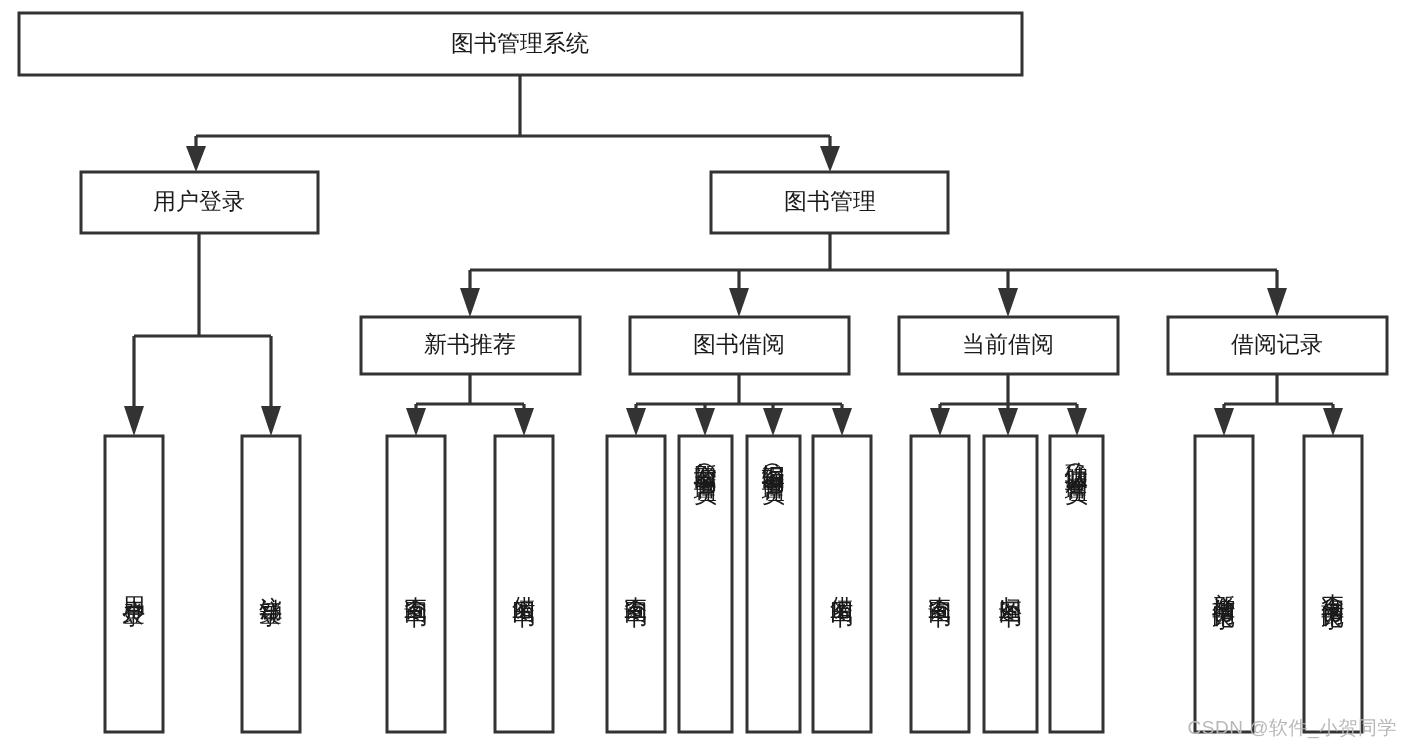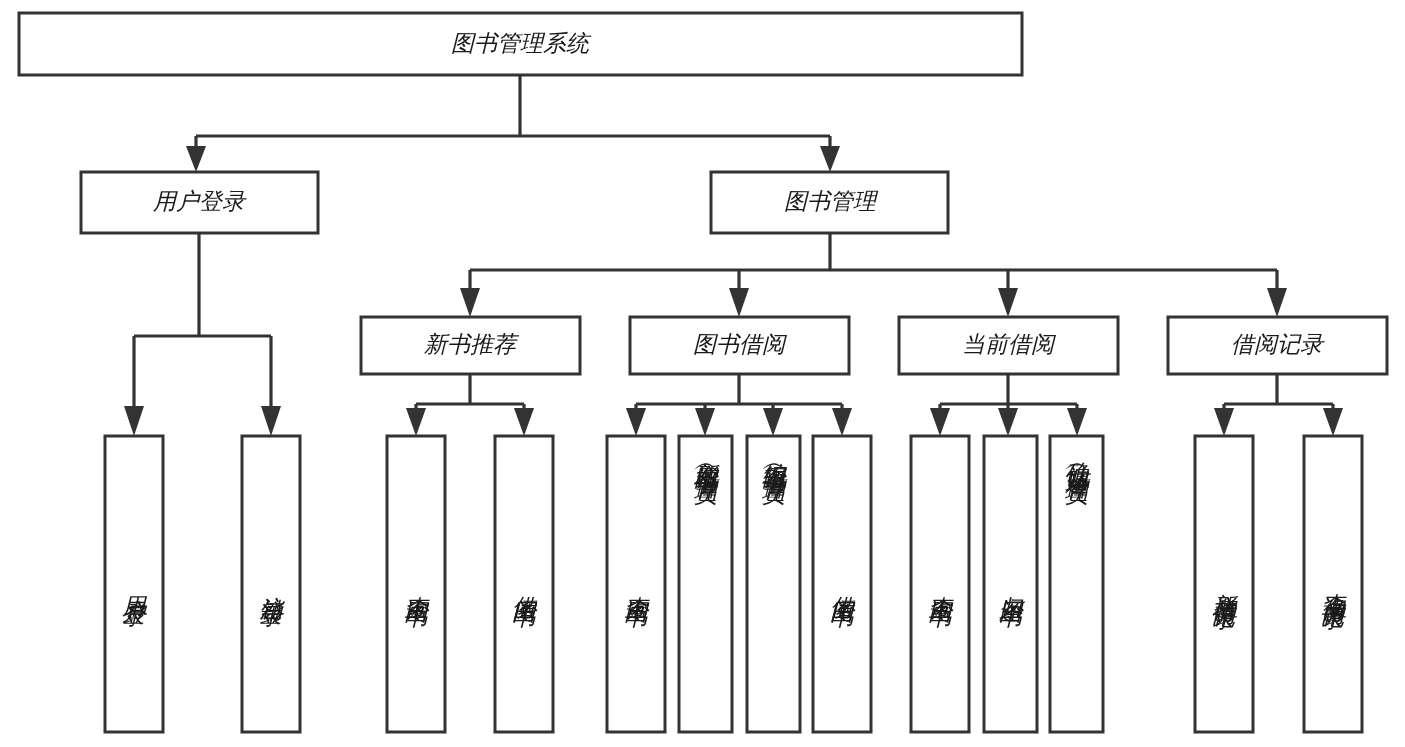--- a/index.html
+++ b/index.html
@@ -13,21 +13,20 @@
     font-family: "Liberation Sans", "DejaVu Sans", sans-serif;
     overflow: hidden;
     position: relative;
   }
   #diagram-root {
     position: absolute;
     left: 0;
     top: 0;
     width: 1405px;
     height: 747px;
-    font-style: italic;
   }
   svg.diagram {
     display: block;
     width: 1405px;
     height: 747px;
   }
   .node-rect {
     fill: #ffffff;
     stroke: #333333;
     stroke-width: 3;
@@ -228,13 +227,14 @@
     <span class="vlabel" style="margin-top:8px;">确认归还（管理员）</span>
   </div>
 
   <div class="vlabel-wrap" style="left:1195px; top:436px; width:58px; height:296px;">
     <span class="vlabel">新增借阅记录</span>
   </div>
   <div class="vlabel-wrap" style="left:1304px; top:436px; width:58px; height:296px;">
     <span class="vlabel">查询借阅记录</span>
   </div>
 
+  <div id="watermark">CSDN @软件_小贺同学</div>
 </div>
 
 </body></html>

